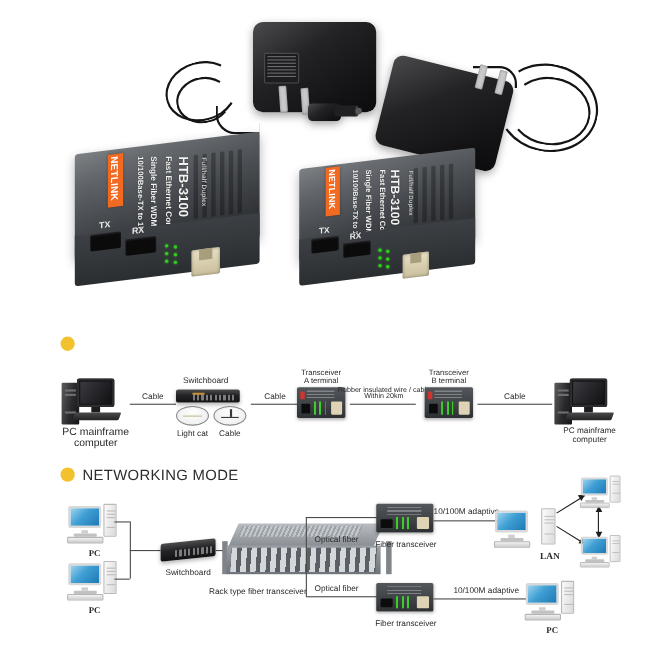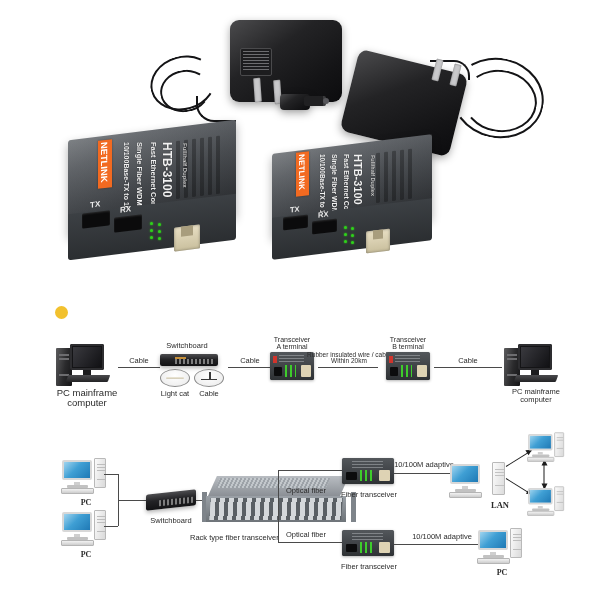--- a/index.html
+++ b/index.html
@@ -425,20 +425,24 @@
       <div class="mon">
           <em></em>
         </div>
       <div class="stand"></div>
       <div class="kb"></div>
     </div>
     <div class="dlabel" style="left:500px; top:55px; width:72px; font-size:7.5px;">PC mainframe</div>
     <div class="dlabel" style="left:500px; top:63px; width:72px; font-size:7.5px;">computer</div>
   </div>
 
+  <div class="sect-head" style="left:55px; top:424px;">
+    <span class="bullet"></span>
+    <span class="txt">NETWORKING MODE</span>
+  </div>
 
   <div class="diag" style="left:0; top:448px; width:600px; height:150px;">
 
     <div class="pcflat" style="left:62px; top:12px; width:48px; height:36px;">
       <div class="scr"></div>
       <div class="neck"></div>
       <div class="base"></div>
       <div class="kb2"></div>
       <div class="twr">
           <i style="top:5px"></i>

